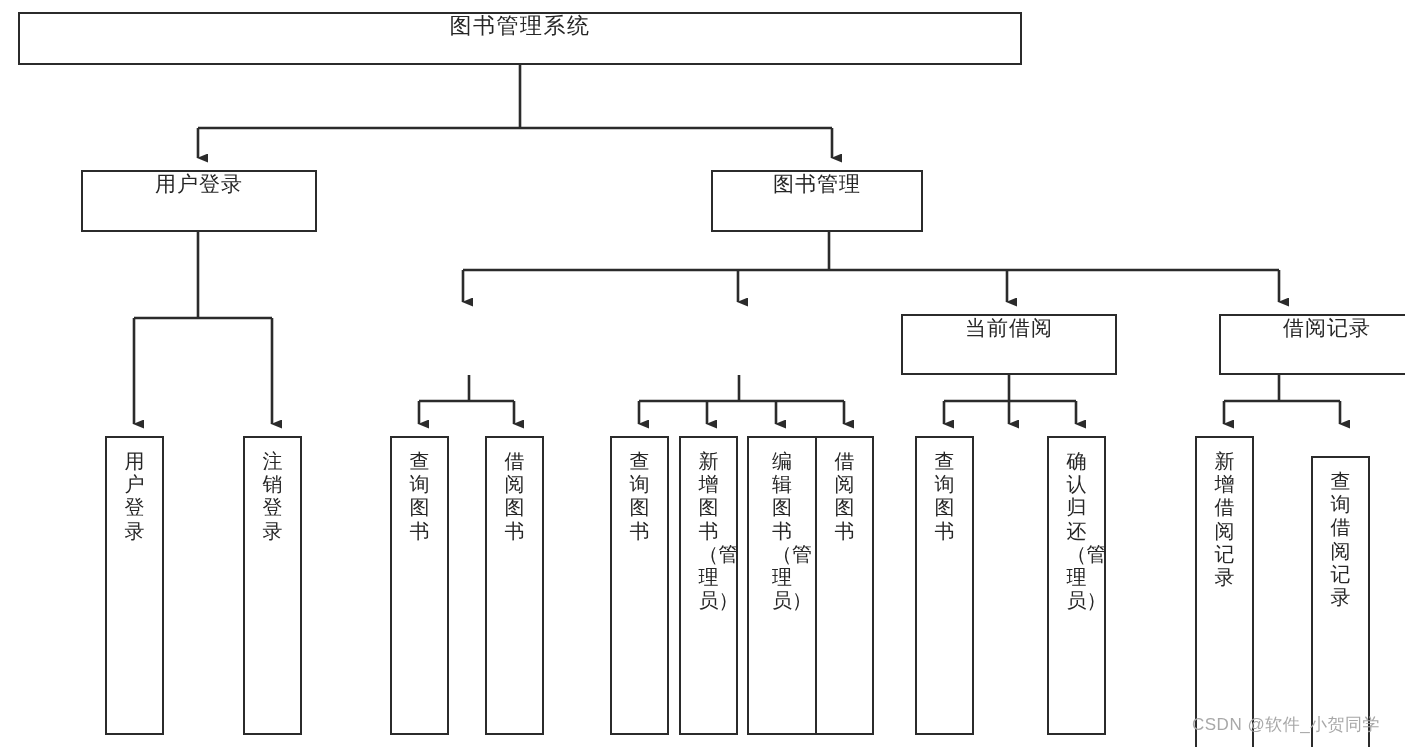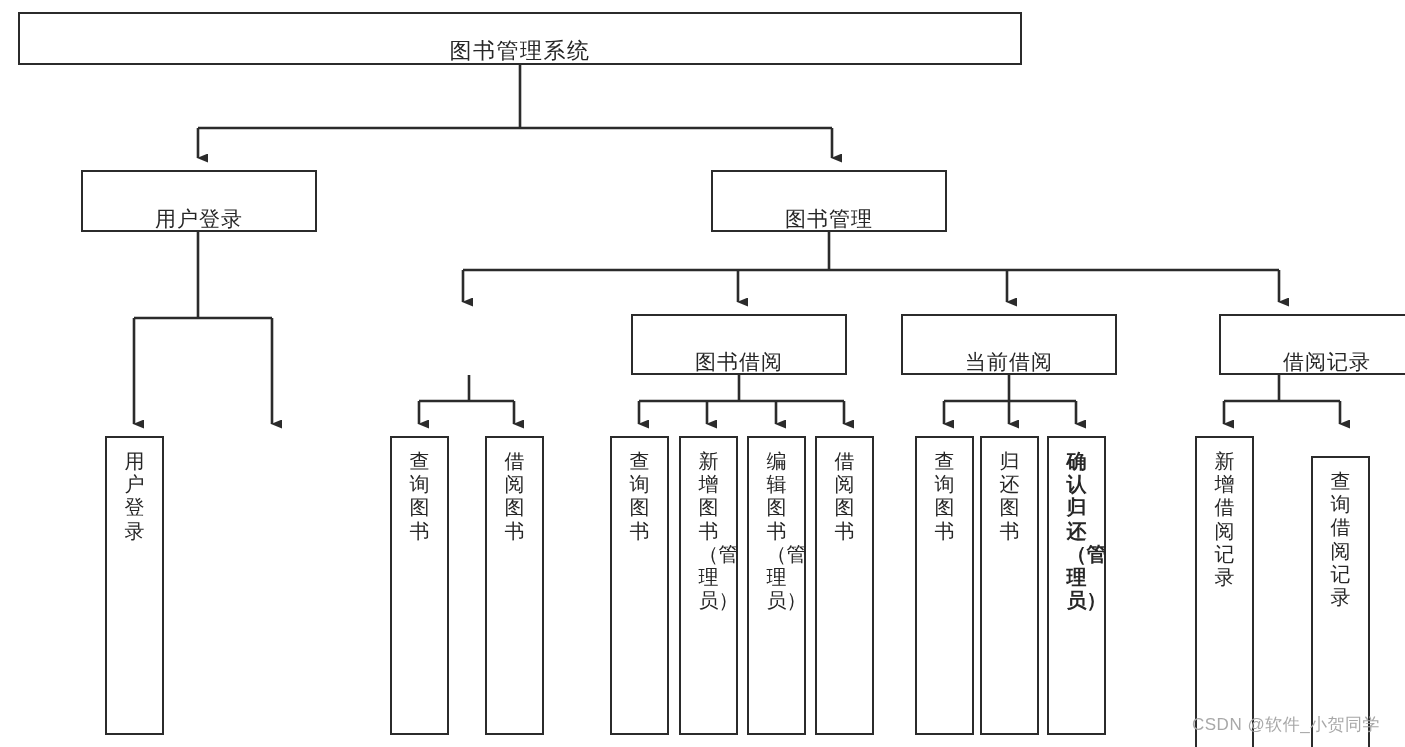--- a/index.html
+++ b/index.html
@@ -25,21 +25,21 @@
     left: 0;
     width: 1405px;
     height: 747px;
   }
   .node-box {
     position: absolute;
     box-sizing: border-box;
     border: 2.5px solid #2b2b2b;
     background: #ffffff;
     display: flex;
-    align-items: flex-end;
+    align-items: flex-start;
     justify-content: center;
     color: #262626;
   }
   .node-horizontal .node-label {
     font-size: 21px;
     line-height: 1.1;
     letter-spacing: 1px;
     white-space: nowrap;
   }
   .node-root .node-label {
@@ -125,75 +125,72 @@
   </svg>
 
   <div class="node-box node-horizontal node-root" style="left:18px; top:12px; width:1004px; height:53px;">
     <span class="node-label">图书管理系统</span>
   </div>
 
   <div class="node-box node-horizontal" style="left:81px; top:170px; width:236px; height:62px;">
     <span class="node-label">用户登录</span>
   </div>
 
-  <div class="node-box node-horizontal" style="left:711px; top:170px; width:236px; height:62px;">
+  <div class="node-box node-horizontal" style="left:711px; top:170px; width:212px; height:62px;">
     <span class="node-label">图书管理</span>
   </div>
 
 
-  <div class="node-box node-horizontal" style="left:631px; top:314px; width:216px; height:61px;">
-    <span class="node-label">图书借阅</span>
-  </div>
 
   <div class="node-box node-horizontal" style="left:901px; top:314px; width:216px; height:61px;">
     <span class="node-label">当前借阅</span>
   </div>
 
   <div class="node-box node-horizontal" style="left:1219px; top:314px; width:216px; height:61px;">
     <span class="node-label">借阅记录</span>
   </div>
 
   <div class="node-box node-vertical" style="left:105px; top:436px; width:59px; height:299px;">
     <span class="node-label">用户登录</span>
   </div>
 
+  <div class="node-box node-vertical" style="left:243px; top:436px; width:59px; height:299px;">
+    <span class="node-label">注销登录</span>
+  </div>
 
   <div class="node-box node-vertical" style="left:390px; top:436px; width:59px; height:299px;">
     <span class="node-label">查询图书</span>
   </div>
 
   <div class="node-box node-vertical" style="left:485px; top:436px; width:59px; height:299px;">
     <span class="node-label">借阅图书</span>
   </div>
 
   <div class="node-box node-vertical" style="left:610px; top:436px; width:59px; height:299px;">
     <span class="node-label">查询图书</span>
   </div>
 
   <div class="node-box node-vertical" style="left:679px; top:436px; width:59px; height:299px;">
     <span class="node-label">新增图书（管理员）</span>
   </div>
 
-  <div class="node-box node-vertical" style="left:747px; top:436px; width:59px; height:299px;">
+  <div class="node-box node-vertical" style="left:747px; top:436px; width:70px; height:299px;">
     <span class="node-label">编辑图书（管理员）</span>
   </div>
 
   <div class="node-box node-vertical" style="left:815px; top:436px; width:59px; height:299px;">
     <span class="node-label">借阅图书</span>
   </div>
 
   <div class="node-box node-vertical" style="left:915px; top:436px; width:59px; height:299px;">
     <span class="node-label">查询图书</span>
   </div>
 
-  <div class="node-box node-vertical" style="left:980px; top:436px; width:59px; height:299px;">
-    <span class="node-label">归还图书</span>
-  </div>
-
-  <div class="node-box node-vertical" style="left:1047px; top:436px; width:59px; height:299px;font-weight:bold;">
+
+  <div class="node-box node-vertical" style="left:1047px; top:436px; width:59px; height:299px;">
     <span class="node-label">确认归还（管理员）</span>
   </div>
 
   <div class="node-box node-vertical" style="left:1195px; top:436px; width:59px; height:347px;">
     <span class="node-label">新增借阅记录</span>
   </div>
 
   <div class="node-box node-vertical" style="left:1311px; top:456px; width:59px; height:299px;">
     <span class="node-label">查询借阅记录</span>
   </div>

